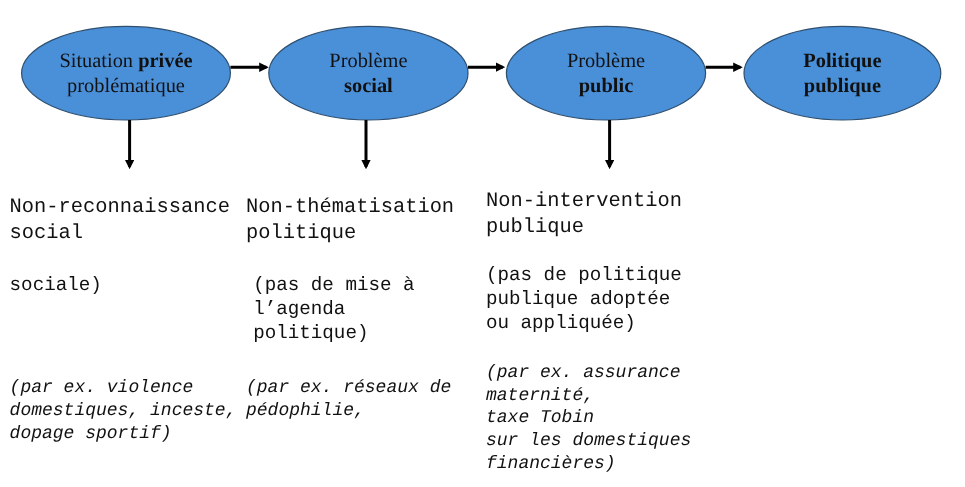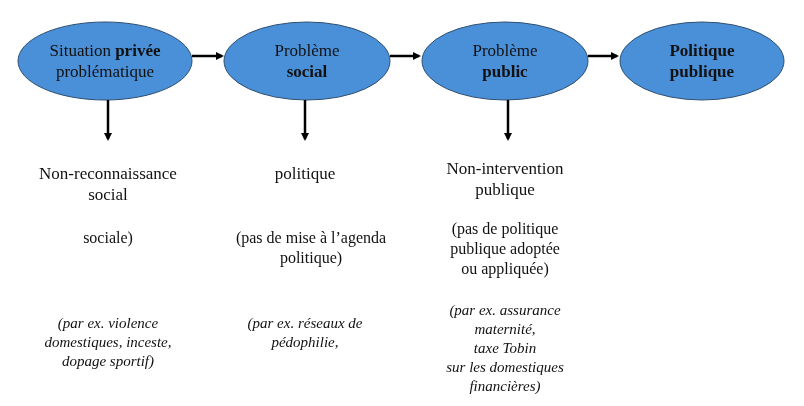--- a/index.html
+++ b/index.html
@@ -2,21 +2,21 @@
 <html><head>
 <meta charset="utf-8">
 <style>
   html, body { margin:0; padding:0; background:#ffffff; }
   body { width:804px; height:406px; position:relative; overflow:hidden;
          font-family:"Liberation Serif", "DejaVu Serif", serif; color:#111; }
   svg.lines { position:absolute; left:0; top:0; }
   .node { position:absolute; display:flex; flex-direction:column; align-items:center;
           justify-content:center; text-align:center; font-size:17px; line-height:21px; color:#111; }
   .node b { font-weight:bold; }
-  .txt { position:absolute; text-align:center; font-size:16px; line-height:20px; }
+  .txt { position:absolute; text-align:left; font-size:16px; line-height:20px;font-family:Liberation Mono, monospace; }
   .head { font-size:17px; line-height:21px; }
   .ex { font-style:italic; font-size:15px; line-height:19px; }
 </style>
 </head>
 <body>
 
 <svg class="lines" width="804" height="406">
   <defs>
     <marker id="ah" markerWidth="8" markerHeight="8" refX="6" refY="4" orient="auto" markerUnits="userSpaceOnUse">
       <path d="M0,0 L8,4 L0,8 Z" fill="#000"></path>
@@ -60,20 +60,21 @@
 <div class="txt" style="left:8px;top:228px;width:200px;">
   <div>sociale)</div>
 </div>
 <div class="txt ex" style="left:8px;top:314px;width:200px;">
   <div>(par ex. violence</div>
   <div>domestiques, inceste,</div>
   <div>dopage sportif)</div>
 </div>
 
 <div class="txt head" style="left:205px;top:163px;width:200px;">
+  <div>Non-thématisation</div>
   <div>politique</div>
 </div>
 <div class="txt" style="left:211px;top:228px;width:200px;">
   <div>(pas de mise à l’agenda</div>
   <div>politique)</div>
 </div>
 <div class="txt ex" style="left:205px;top:314px;width:200px;">
   <div>(par ex. réseaux de</div>
   <div>pédophilie,</div>
 </div>

